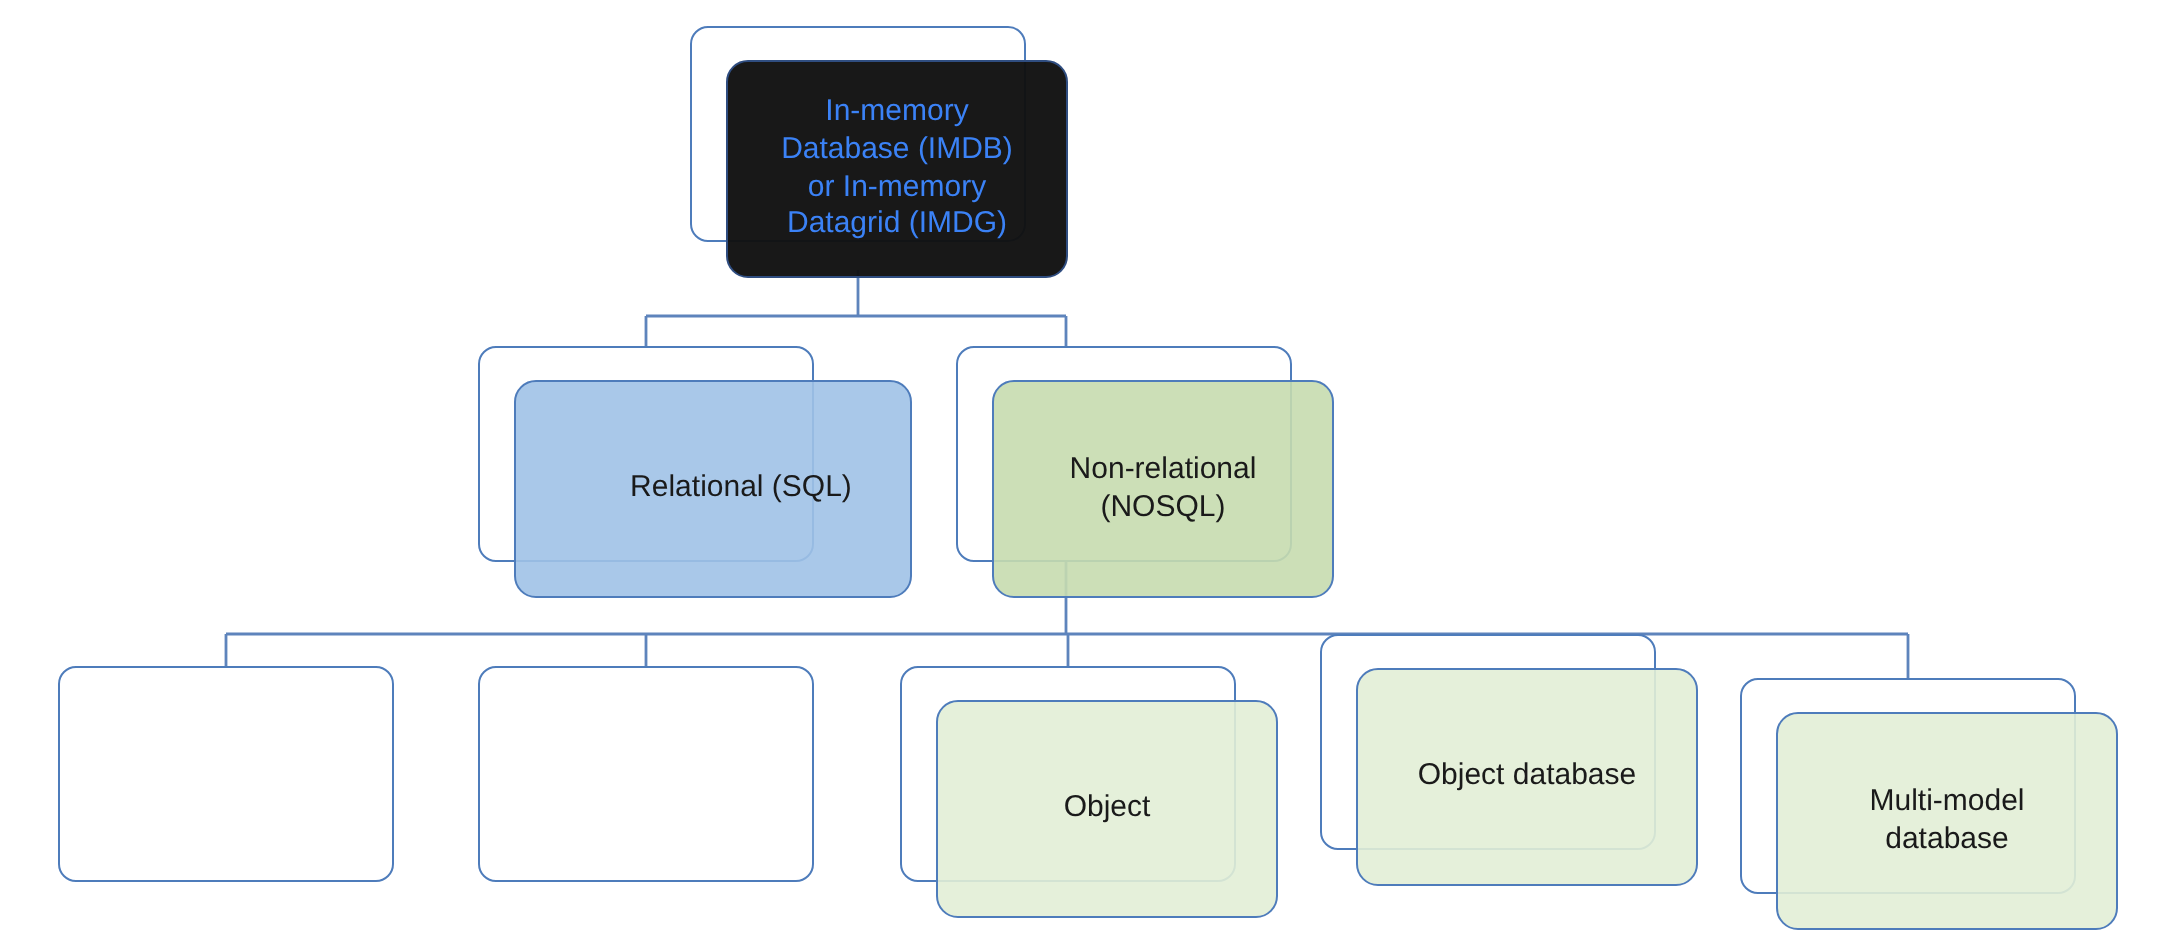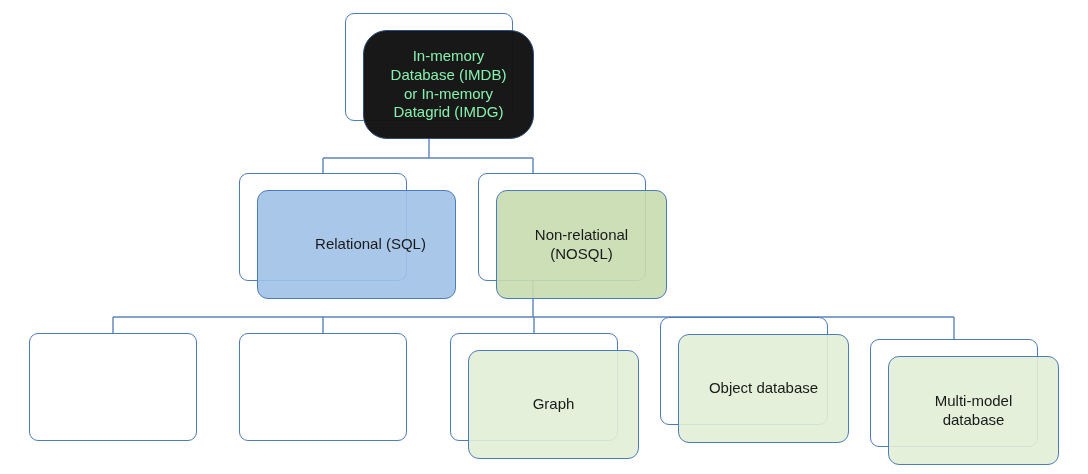--- a/index.html
+++ b/index.html
@@ -50,23 +50,22 @@
     justify-content: center;
     text-align: center;
     font-size: 15px;
     line-height: 1.25;
     color: #1a1a1a;
     white-space: pre-line;
   }
 
   .box.root-fill {
     background: rgba(17, 17, 17, 0.97);
-    color: #86efac;
+    color: #3b82f6;
     border-color: #2f4d80;
-    border-radius: 24px;
   }
   .box.blue-fill       { background: rgba(160, 194, 231, 0.90); padding-left: 28px; }
   .box.green-fill      { background: rgba(198, 220, 175, 0.90); }
   .box.lightgreen-fill { background: rgba(226, 238, 214, 0.90); }
 
   
   .pos-root  { left: 345px; top:  13px; }
   .pos-rel   { left: 239px; top: 173px; }
   .pos-nosql { left: 449px; top: 173px; margin-left: 29px; }
   .pos-c1    { left:  29px; top: 333px; }
@@ -114,21 +113,21 @@
     <div class="shadow"></div>
   </div>
 
   <div class="node pos-c2">
     <div class="shadow"></div>
   </div>
 
   <div class="node pos-c3">
     <div class="shadow"></div>
     <div class="box lightgreen-fill">
-      <span>Graph</span>
+      <span>Object</span>
     </div>
   </div>
 
   <div class="node pos-c4">
     <div class="shadow"></div>
     <div class="box lightgreen-fill">
       <span>Object database</span>
     </div>
   </div>
 

